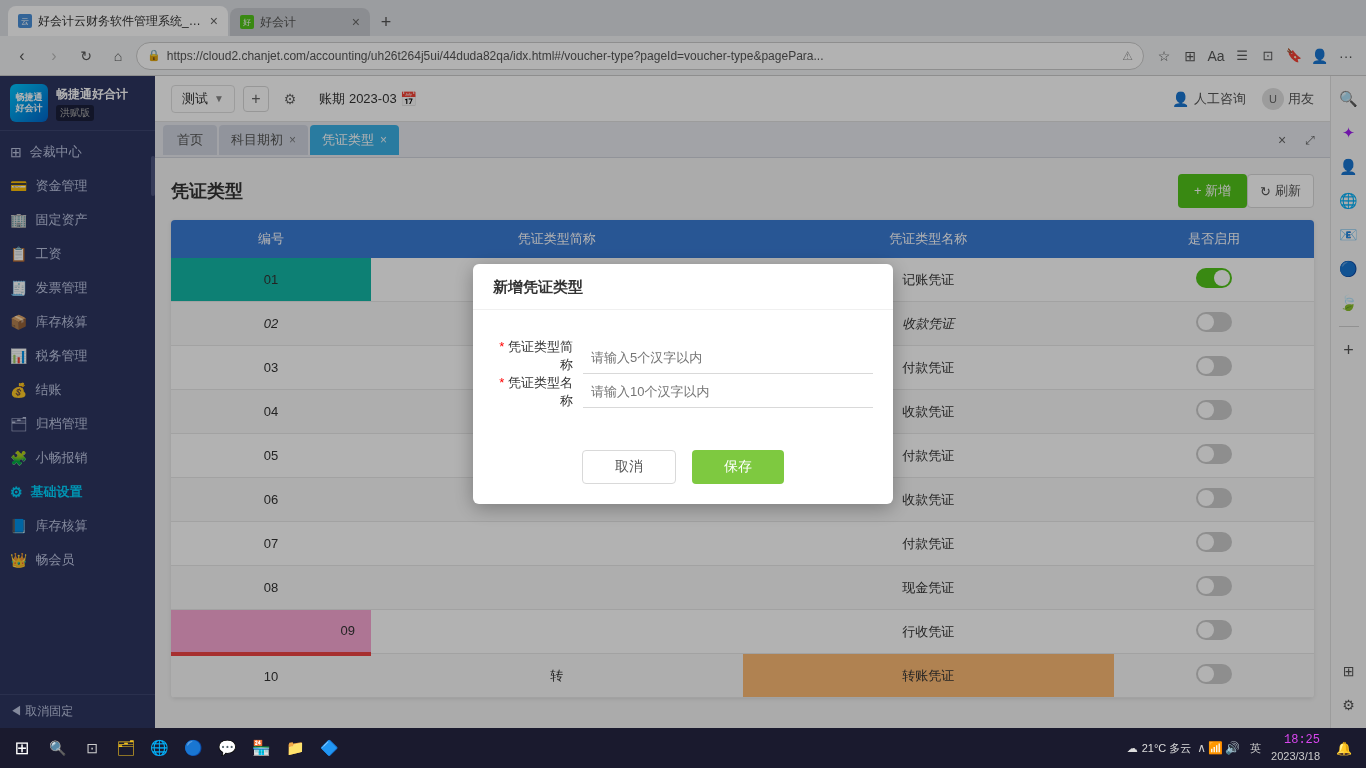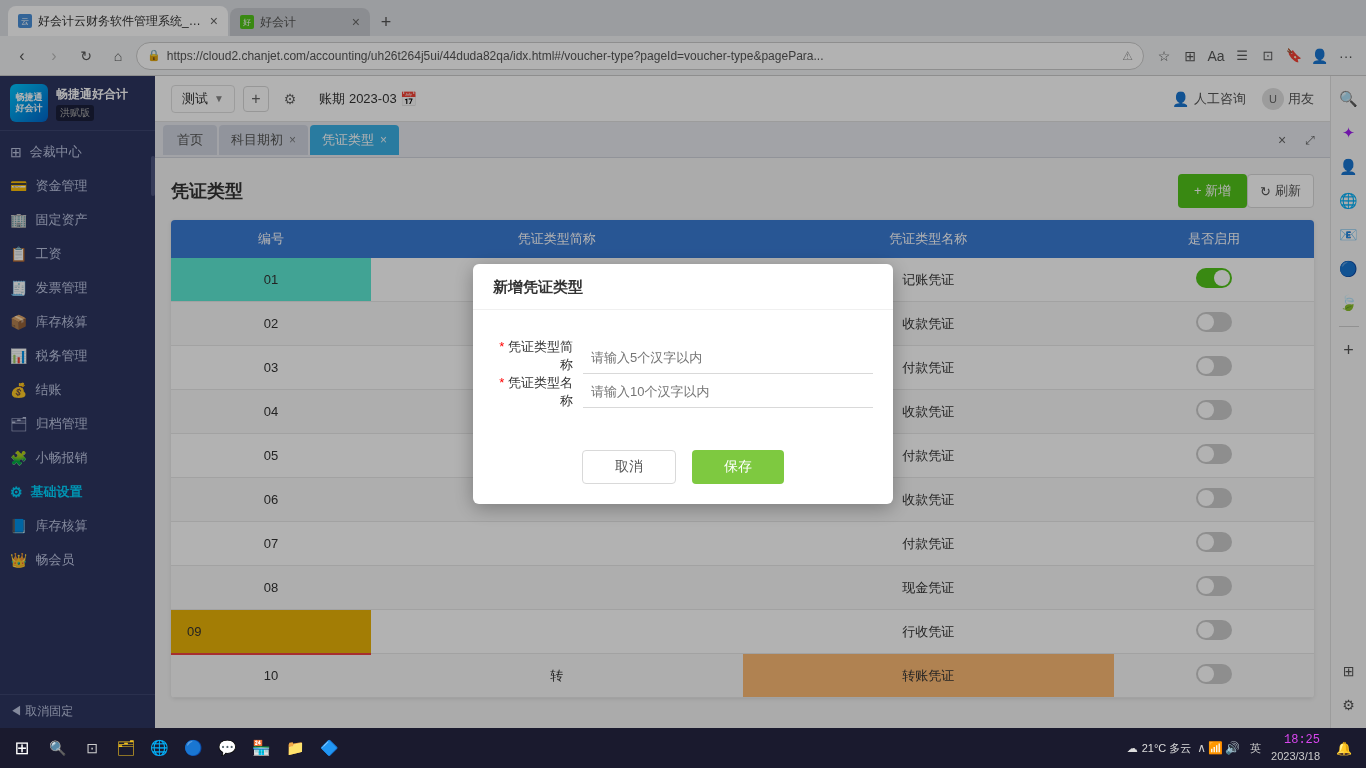--- a/index.html
+++ b/index.html
@@ -183,30 +183,30 @@
           <thead>
             <tr style="background:#3a7bd5;color:#fff;">
               <th style="padding:10px 16px;font-size:13px;font-weight:normal;text-align:center;width:200px;">编号</th>
               <th style="padding:10px 16px;font-size:13px;font-weight:normal;text-align:center;">凭证类型简称</th>
               <th style="padding:10px 16px;font-size:13px;font-weight:normal;text-align:center;">凭证类型名称</th>
               <th style="padding:10px 16px;font-size:13px;font-weight:normal;text-align:center;width:200px;">是否启用</th>
             </tr>
           </thead>
           <tbody id="table-body">
           <tr style="cursor: pointer;">
-      <td style="padding:10px 16px;text-align:center;border-bottom:1px solid #e8e8e8;color:#333;background:#5eead4;font-size:13px;">01</td>
+      <td style="padding:10px 16px;text-align:center;border-bottom:1px solid #e8e8e8;color:#333;background:#14b8a6;font-size:13px;">01</td>
       <td style="padding:10px 16px;text-align:center;border-bottom:1px solid #e8e8e8;color:#333;background:#fff;font-size:13px;">记</td>
       <td style="padding:10px 16px;text-align:center;border-bottom:1px solid #e8e8e8;color:#333;background:#fff;font-size:13px;">记账凭证</td>
       <td style="padding:10px 16px;text-align:center;border-bottom:1px solid #e8e8e8;background:#fff;">
         <span style="display:inline-block;width:36px;height:20px;background:#52c41a;border-radius:10px;position:relative;cursor:pointer;">
           <span style="width:16px;height:16px;background:#fff;border-radius:50%;position:absolute;right:2px;top:2px;display:block;"></span>
         </span>
       </td>
     </tr>
-              <tr style="cursor: pointer;">
+              <tr style="cursor: pointer; font-style: italic;">
       <td style="padding:10px 16px;text-align:center;border-bottom:1px solid #e8e8e8;color:#333;background:#f9f9f9;font-size:13px;">02</td>
       <td style="padding:10px 16px;text-align:center;border-bottom:1px solid #e8e8e8;color:#333;background:#f9f9f9;font-size:13px;">收</td>
       <td style="padding:10px 16px;text-align:center;border-bottom:1px solid #e8e8e8;color:#333;background:#f9f9f9;font-size:13px;">收款凭证</td>
       <td style="padding:10px 16px;text-align:center;border-bottom:1px solid #e8e8e8;background:#f9f9f9;">
         <span style="display:inline-block;width:36px;height:20px;background:#ccc;border-radius:10px;position:relative;cursor:pointer;">
           <span style="width:16px;height:16px;background:#fff;border-radius:50%;position:absolute;left:2px;top:2px;display:block;"></span>
         </span>
       </td>
     </tr>
               <tr style="cursor: pointer;">
@@ -263,21 +263,21 @@
       <td style="padding:10px 16px;text-align:center;border-bottom:1px solid #e8e8e8;color:#333;background:#f9f9f9;font-size:13px;">08</td>
       <td style="padding:10px 16px;text-align:center;border-bottom:1px solid #e8e8e8;color:#333;background:#f9f9f9;font-size:13px;"></td>
       <td style="padding:10px 16px;text-align:center;border-bottom:1px solid #e8e8e8;color:#333;background:#f9f9f9;font-size:13px;">现金凭证</td>
       <td style="padding:10px 16px;text-align:center;border-bottom:1px solid #e8e8e8;background:#f9f9f9;">
         <span style="display:inline-block;width:36px;height:20px;background:#ccc;border-radius:10px;position:relative;cursor:pointer;">
           <span style="width:16px;height:16px;background:#fff;border-radius:50%;position:absolute;left:2px;top:2px;display:block;"></span>
         </span>
       </td>
     </tr>
               <tr style="cursor: pointer;">
-      <td style="padding:10px 16px;text-align:left;border-bottom:2px solid #ef4444;color:#333;background:#eab308;font-size:13px;">09</td>
+      <td style="padding:10px 16px;text-align:right;border-bottom:4px solid #ef4444;color:#333;background:#f9a8d4;font-size:13px;">09</td>
       <td style="padding:10px 16px;text-align:center;border-bottom:1px solid #e8e8e8;color:#333;background:#fff;font-size:13px;"></td>
       <td style="padding:10px 16px;text-align:center;border-bottom:1px solid #e8e8e8;color:#333;background:#fff;font-size:13px;">行收凭证</td>
       <td style="padding:10px 16px;text-align:center;border-bottom:1px solid #e8e8e8;background:#fff;">
         <span style="display:inline-block;width:36px;height:20px;background:#ccc;border-radius:10px;position:relative;cursor:pointer;">
           <span style="width:16px;height:16px;background:#fff;border-radius:50%;position:absolute;left:2px;top:2px;display:block;"></span>
         </span>
       </td>
     </tr>
               <tr style="cursor: pointer;">
       <td style="padding:10px 16px;text-align:center;border-bottom:1px solid #e8e8e8;color:#333;background:#f9f9f9;font-size:13px;">10</td>

